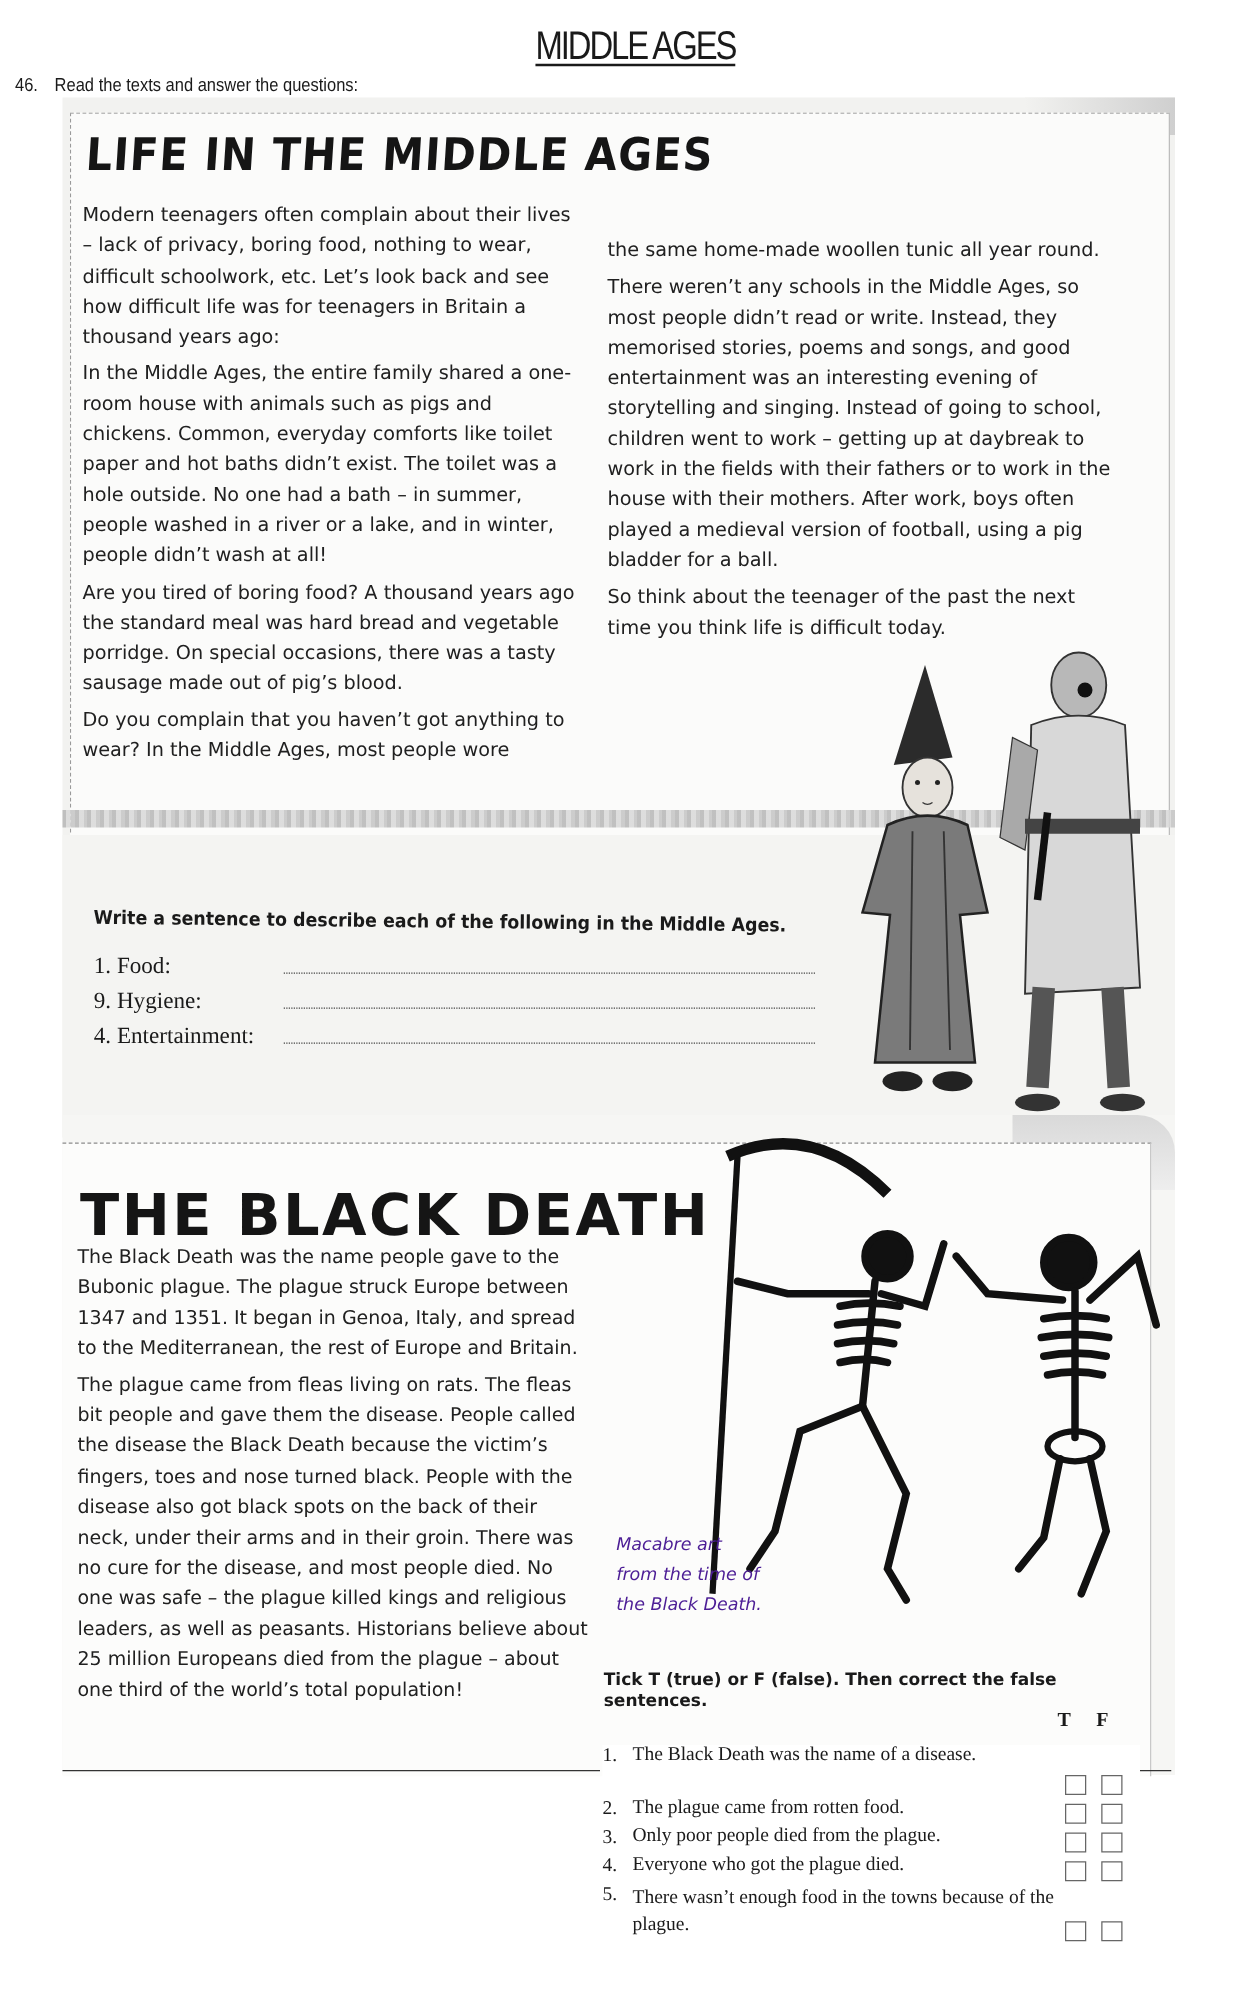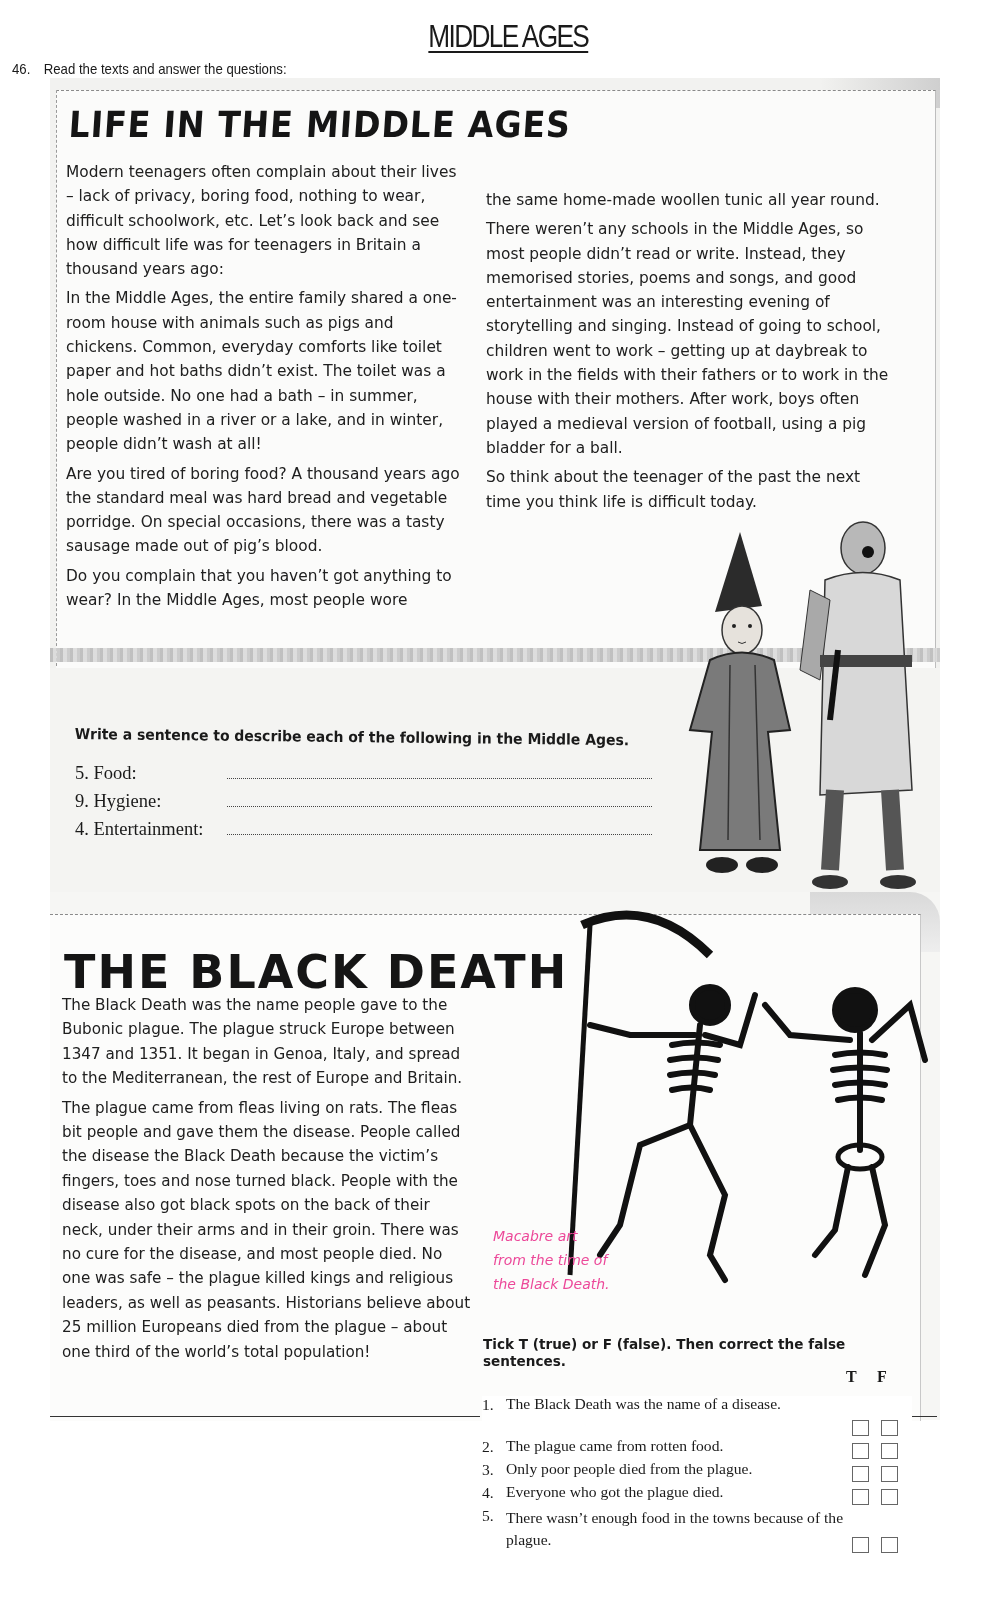--- a/index.html
+++ b/index.html
@@ -46,21 +46,21 @@
   
   .task-title { left:75px; top:725px; font-family:"DejaVu Sans", sans-serif; font-weight:bold; font-size:15px;
          transform:scaleX(0.93) rotate(0.6deg); transform-origin:0 0; }
   .task-list { left:75px; top:756px; font-family:"Liberation Serif", serif; font-size:18.5px; }
   .task-row { height:28px; display:flex; align-items:flex-end; }
   .task-row .lbl { width:152px; }
   .task-row .line { width:425px; border-bottom:1px dotted #444; height:18px; margin-bottom:5px; cursor:text; }
 
   
   .caption { left:493px; top:1224px; font-family:"DejaVu Sans", sans-serif; font-style:italic; font-size:14px;
-         line-height:24px; color:#ec4899; width:120px; }
+         line-height:24px; color:#4c1d95; width:120px; }
 
   
   .tick-title { left:483px; top:1336px; width:420px; font-family:"DejaVu Sans", sans-serif; font-weight:bold; font-size:13.6px; line-height:17px; }
   .tf-head { left:846px; top:1368px; font-family:"Liberation Serif", serif; font-weight:bold; font-size:16px; }
   .tf-head span { display:inline-block; width:31px; text-align:left; }
   .tick-box { left:482px; top:1396px; width:430px; background:#ffffff; font-family:"Liberation Serif", serif; font-size:15.6px; }
   .tick-row { position:relative; display:flex; }
   .tick-row .n { width:24px; }
   .tick-row .txt { width:340px; line-height:16px; }
   .tick-row .boxes { position:absolute; right:14px; bottom:2px; display:flex; gap:12px; }
@@ -121,21 +121,21 @@
     <path d="M188 130 L180 200" stroke="#111" stroke-width="6"></path>
     <path d="M185 270 L180 350 M240 270 L245 350" stroke="#555" stroke-width="18"></path>
     <ellipse cx="180" cy="362" rx="18" ry="7" fill="#333"></ellipse>
       <ellipse cx="248" cy="362" rx="18" ry="7" fill="#333"></ellipse>
   </g>
 </svg>
 
 <div class="abs task-title">Write a sentence to describe each of the following in the Middle Ages.</div>
 <div class="abs task-list">
   <div class="task-row">
-    <span class="lbl">5. Food:</span>
+    <span class="lbl">1. Food:</span>
     <span class="line"></span>
   </div>
   <div class="task-row">
     <span class="lbl">9. Hygiene:</span>
     <span class="line"></span>
   </div>
   <div class="task-row">
     <span class="lbl">4. Entertainment:</span>
     <span class="line"></span>
   </div>

